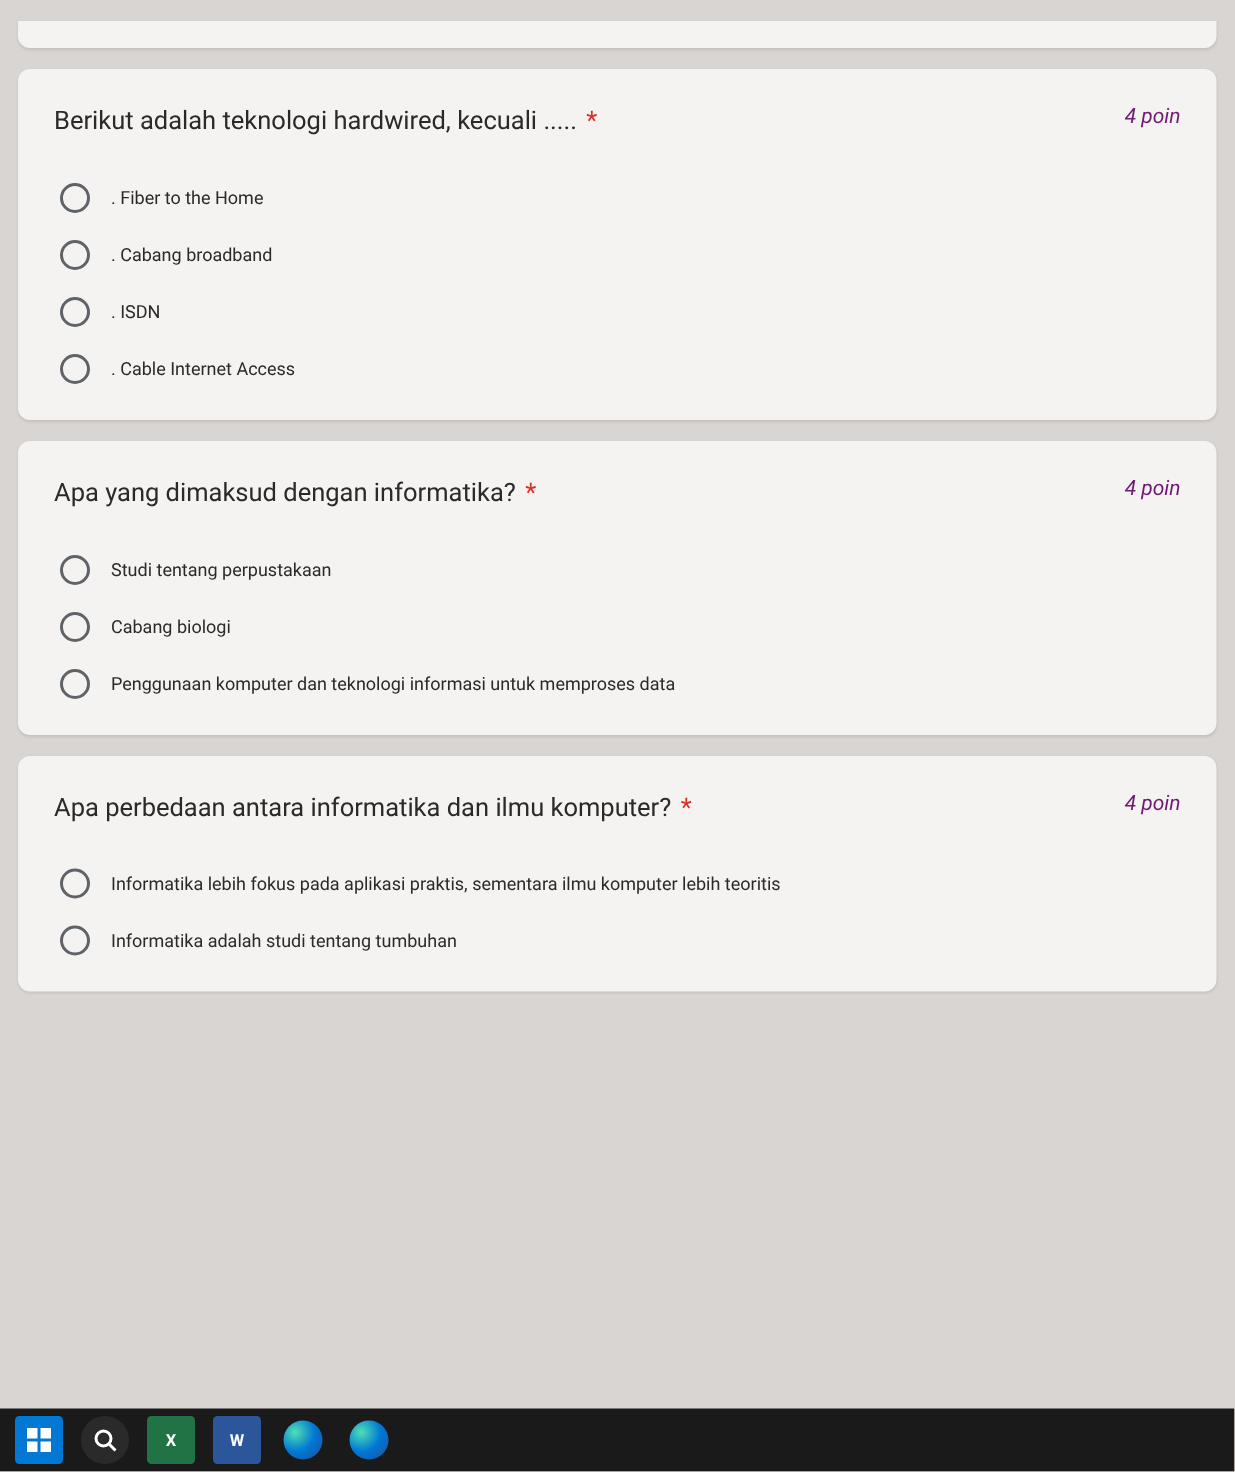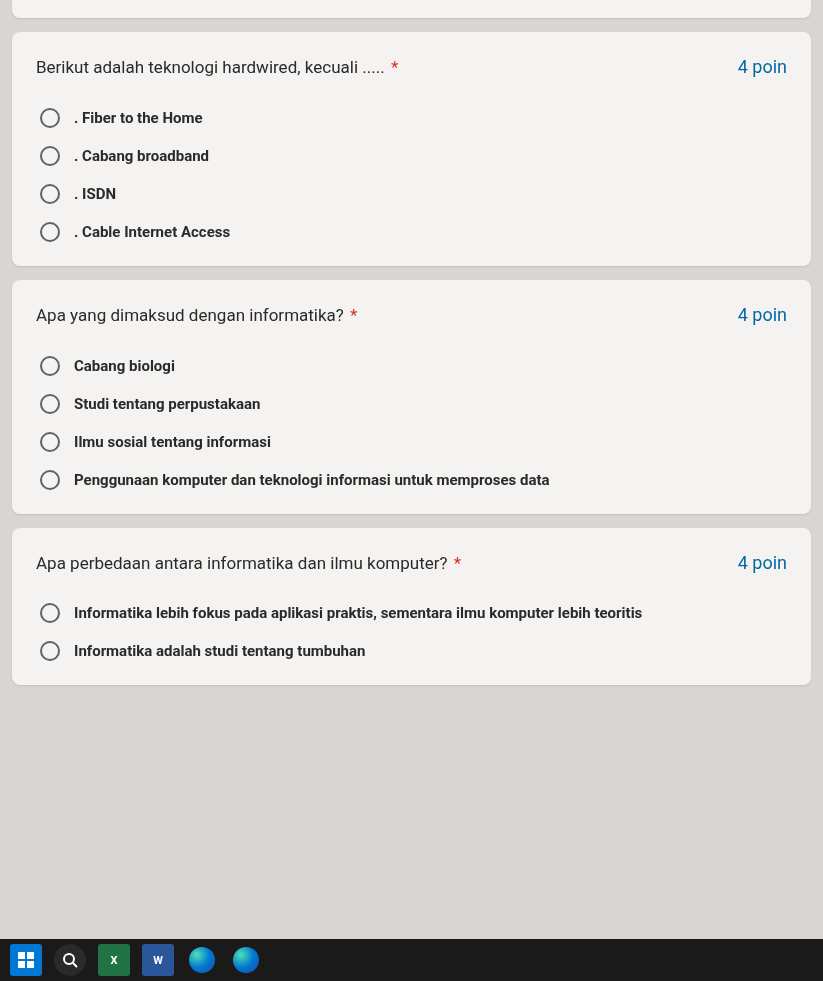--- a/index.html
+++ b/index.html
@@ -9,21 +9,21 @@
     }
     body {
       font-family: 'Roboto', Arial, sans-serif;
       background: #d8d5d2;
       width: 823px;
       height: 981px;
       overflow: hidden;
       position: relative;
     }
     .form-container {
-      padding: 0 12px 0 12px;
+      padding: 14px 12px 0 12px;
     }
     .card-stub {
       background: #f5f3f1;
       border-radius: 0 0 8px 8px;
       height: 18px;
       margin-bottom: 14px;
       box-shadow: 0 1px 2px rgba(0,0,0,0.1);
     }
     .question-card {
       background: #f5f3f1;
@@ -41,24 +41,25 @@
     .question-text {
       font-size: 17px;
       color: #2a2a2a;
       line-height: 1.4;
     }
     .required-asterisk {
       color: #d93025;
       margin-left: 2px;
     }
     .points-label {
-      font-size: 18px;
-      color: #0369a1;
+      font-size: 14px;
+      color: #701a75;
       white-space: nowrap;
       margin-left: 20px;
+      font-style: italic;
     }
     .options-list {
       display: flex;
       flex-direction: column;
       gap: 18px;
       padding-left: 4px;
     }
     .option-row {
       display: flex;
       align-items: center;
@@ -67,23 +68,22 @@
     }
     .radio-circle {
       width: 20px;
       height: 20px;
       min-width: 20px;
       border: 2px solid #5f6368;
       border-radius: 50%;
       background: transparent;
     }
     .option-label {
-      font-size: 15px;
+      font-size: 12px;
       color: #2a2a2a;
-      font-weight: bold;
     }
     .taskbar {
       position: absolute;
       bottom: 0;
       left: 0;
       right: 0;
       height: 42px;
       background: #1a1a1a;
       display: flex;
       align-items: center;
@@ -158,29 +158,25 @@
     <div class="question-header">
       <div class="question-text">
         <span>Apa yang dimaksud dengan informatika?</span>
         <span class="required-asterisk">*</span>
       </div>
       <div class="points-label">4 poin</div>
     </div>
     <div class="options-list">
       <div class="option-row">
         <div class="radio-circle"></div>
+        <span class="option-label">Studi tentang perpustakaan</span>
+      </div>
+      <div class="option-row">
+        <div class="radio-circle"></div>
         <span class="option-label">Cabang biologi</span>
-      </div>
-      <div class="option-row">
-        <div class="radio-circle"></div>
-        <span class="option-label">Studi tentang perpustakaan</span>
-      </div>
-      <div class="option-row">
-        <div class="radio-circle"></div>
-        <span class="option-label">Ilmu sosial tentang informasi</span>
       </div>
       <div class="option-row">
         <div class="radio-circle"></div>
         <span class="option-label">Penggunaan komputer dan teknologi informasi untuk memproses data</span>
       </div>
     </div>
   </div>
 
   <div class="question-card">
     <div class="question-header">

